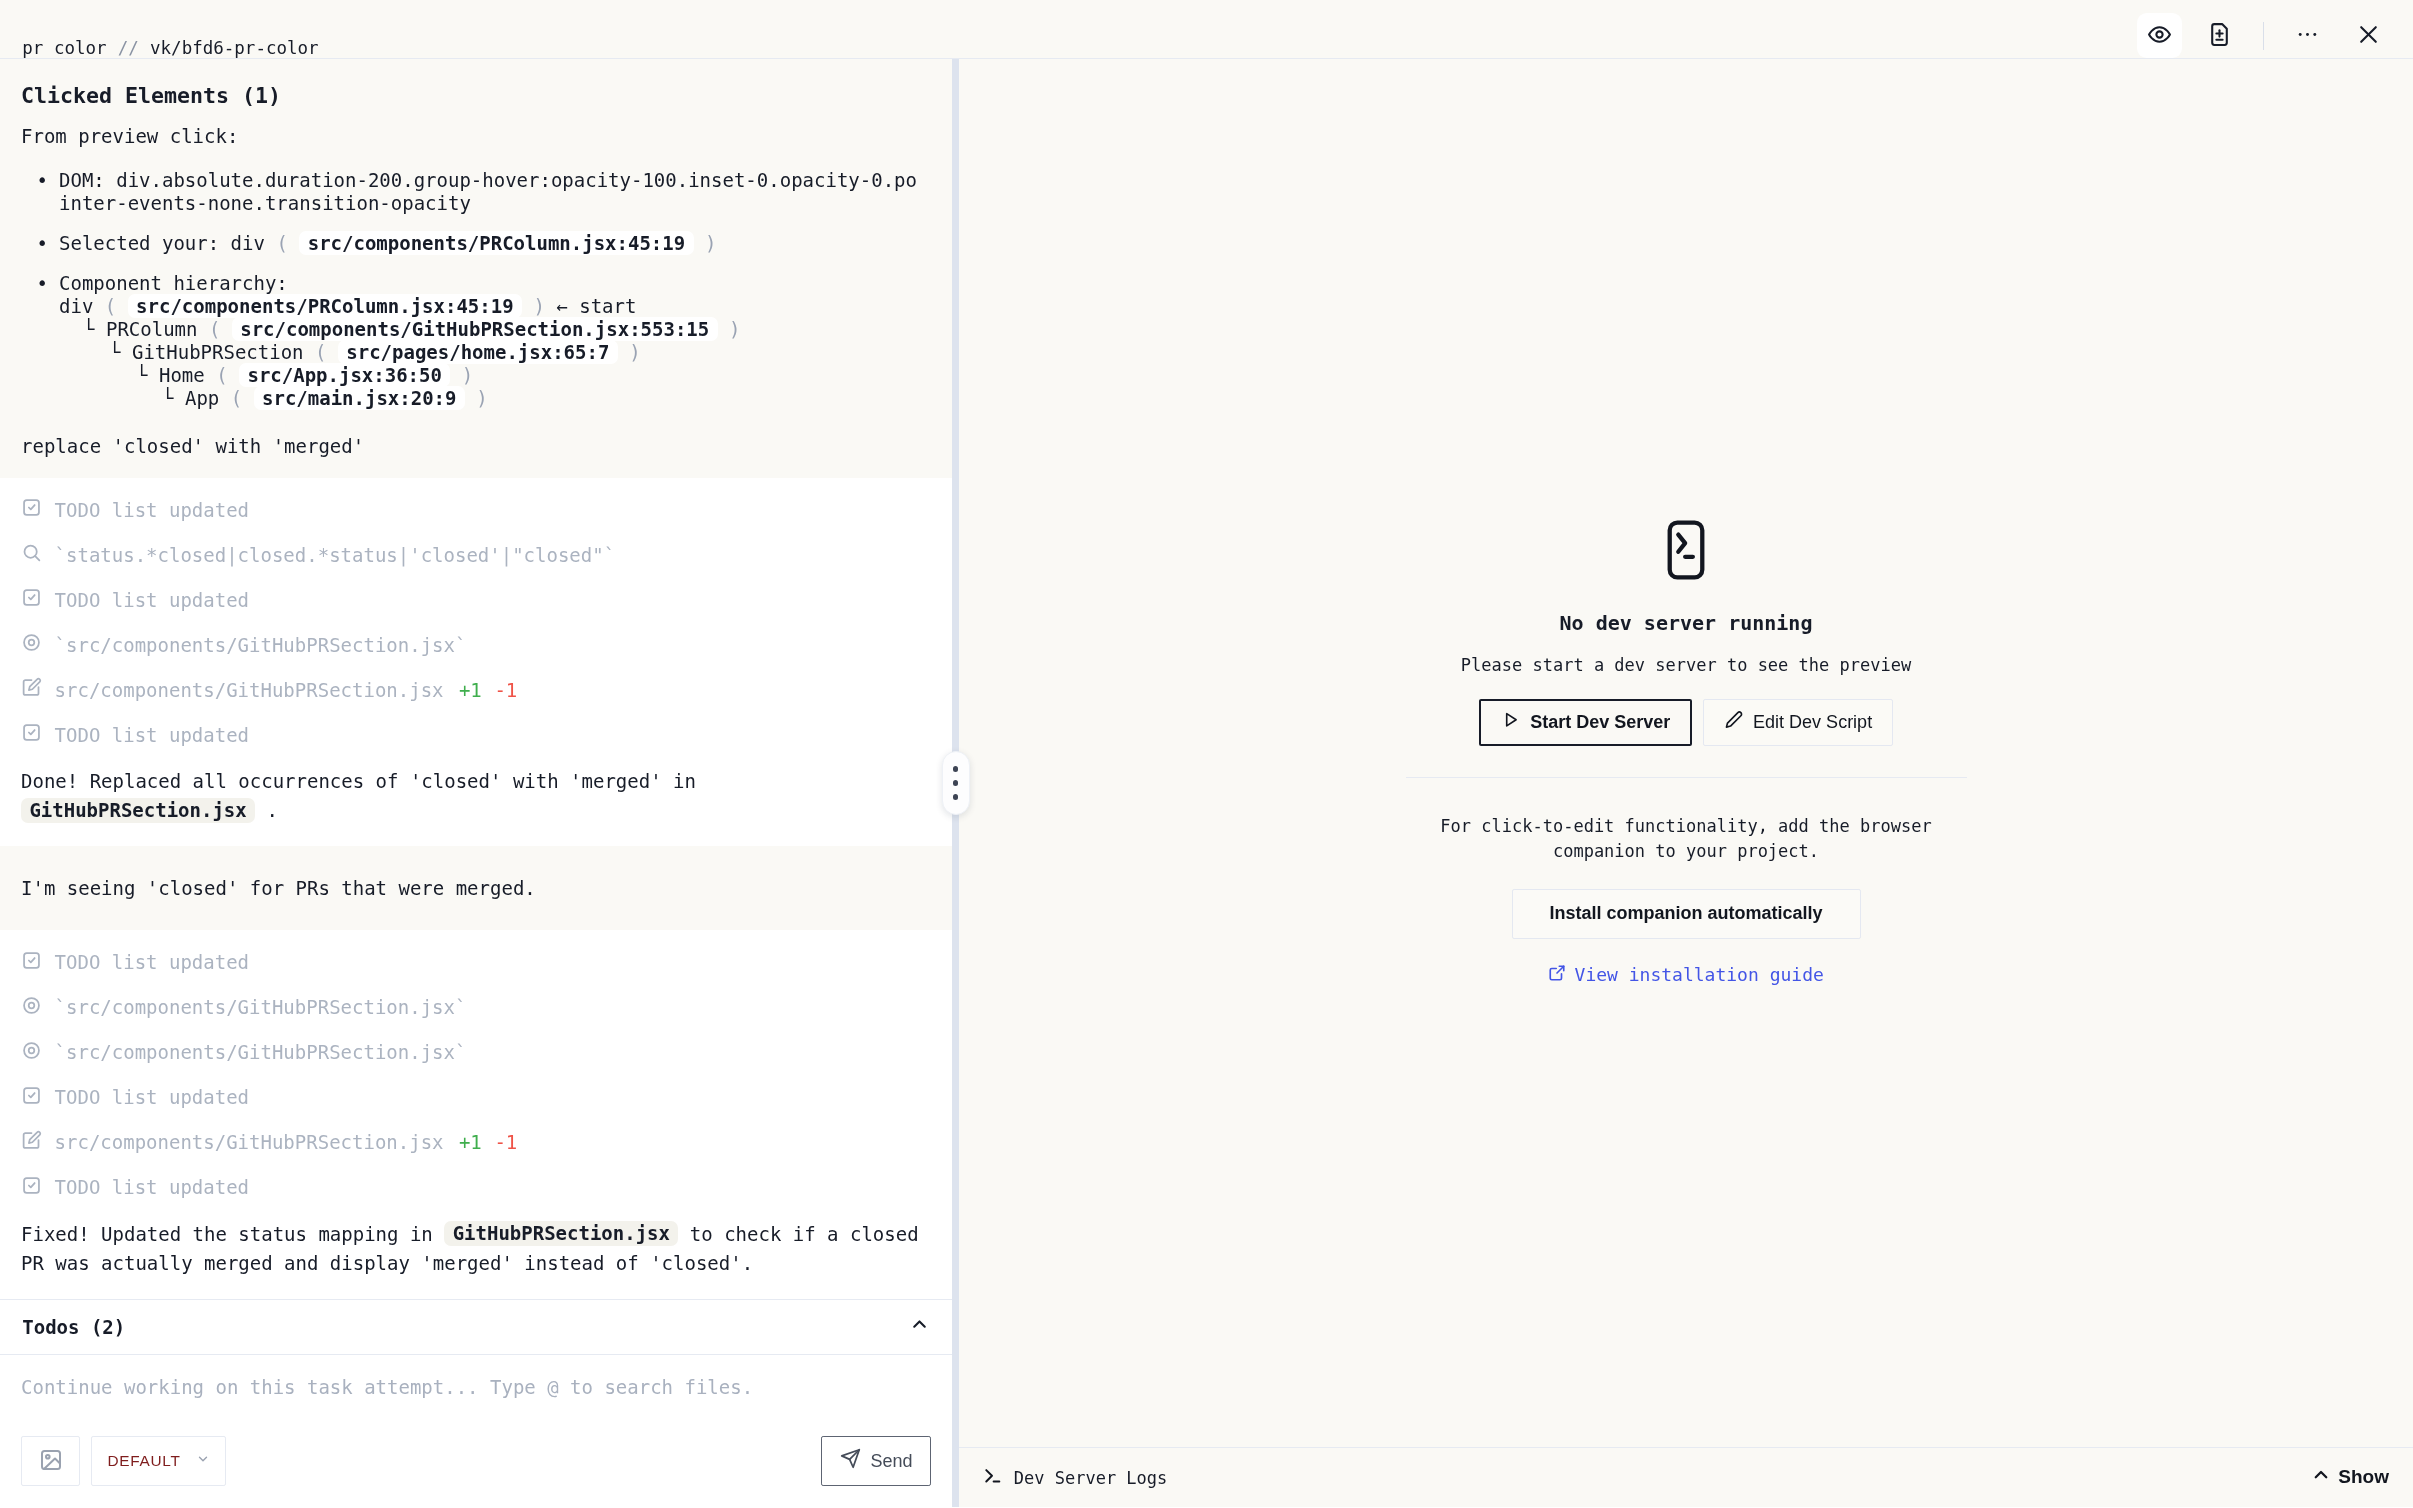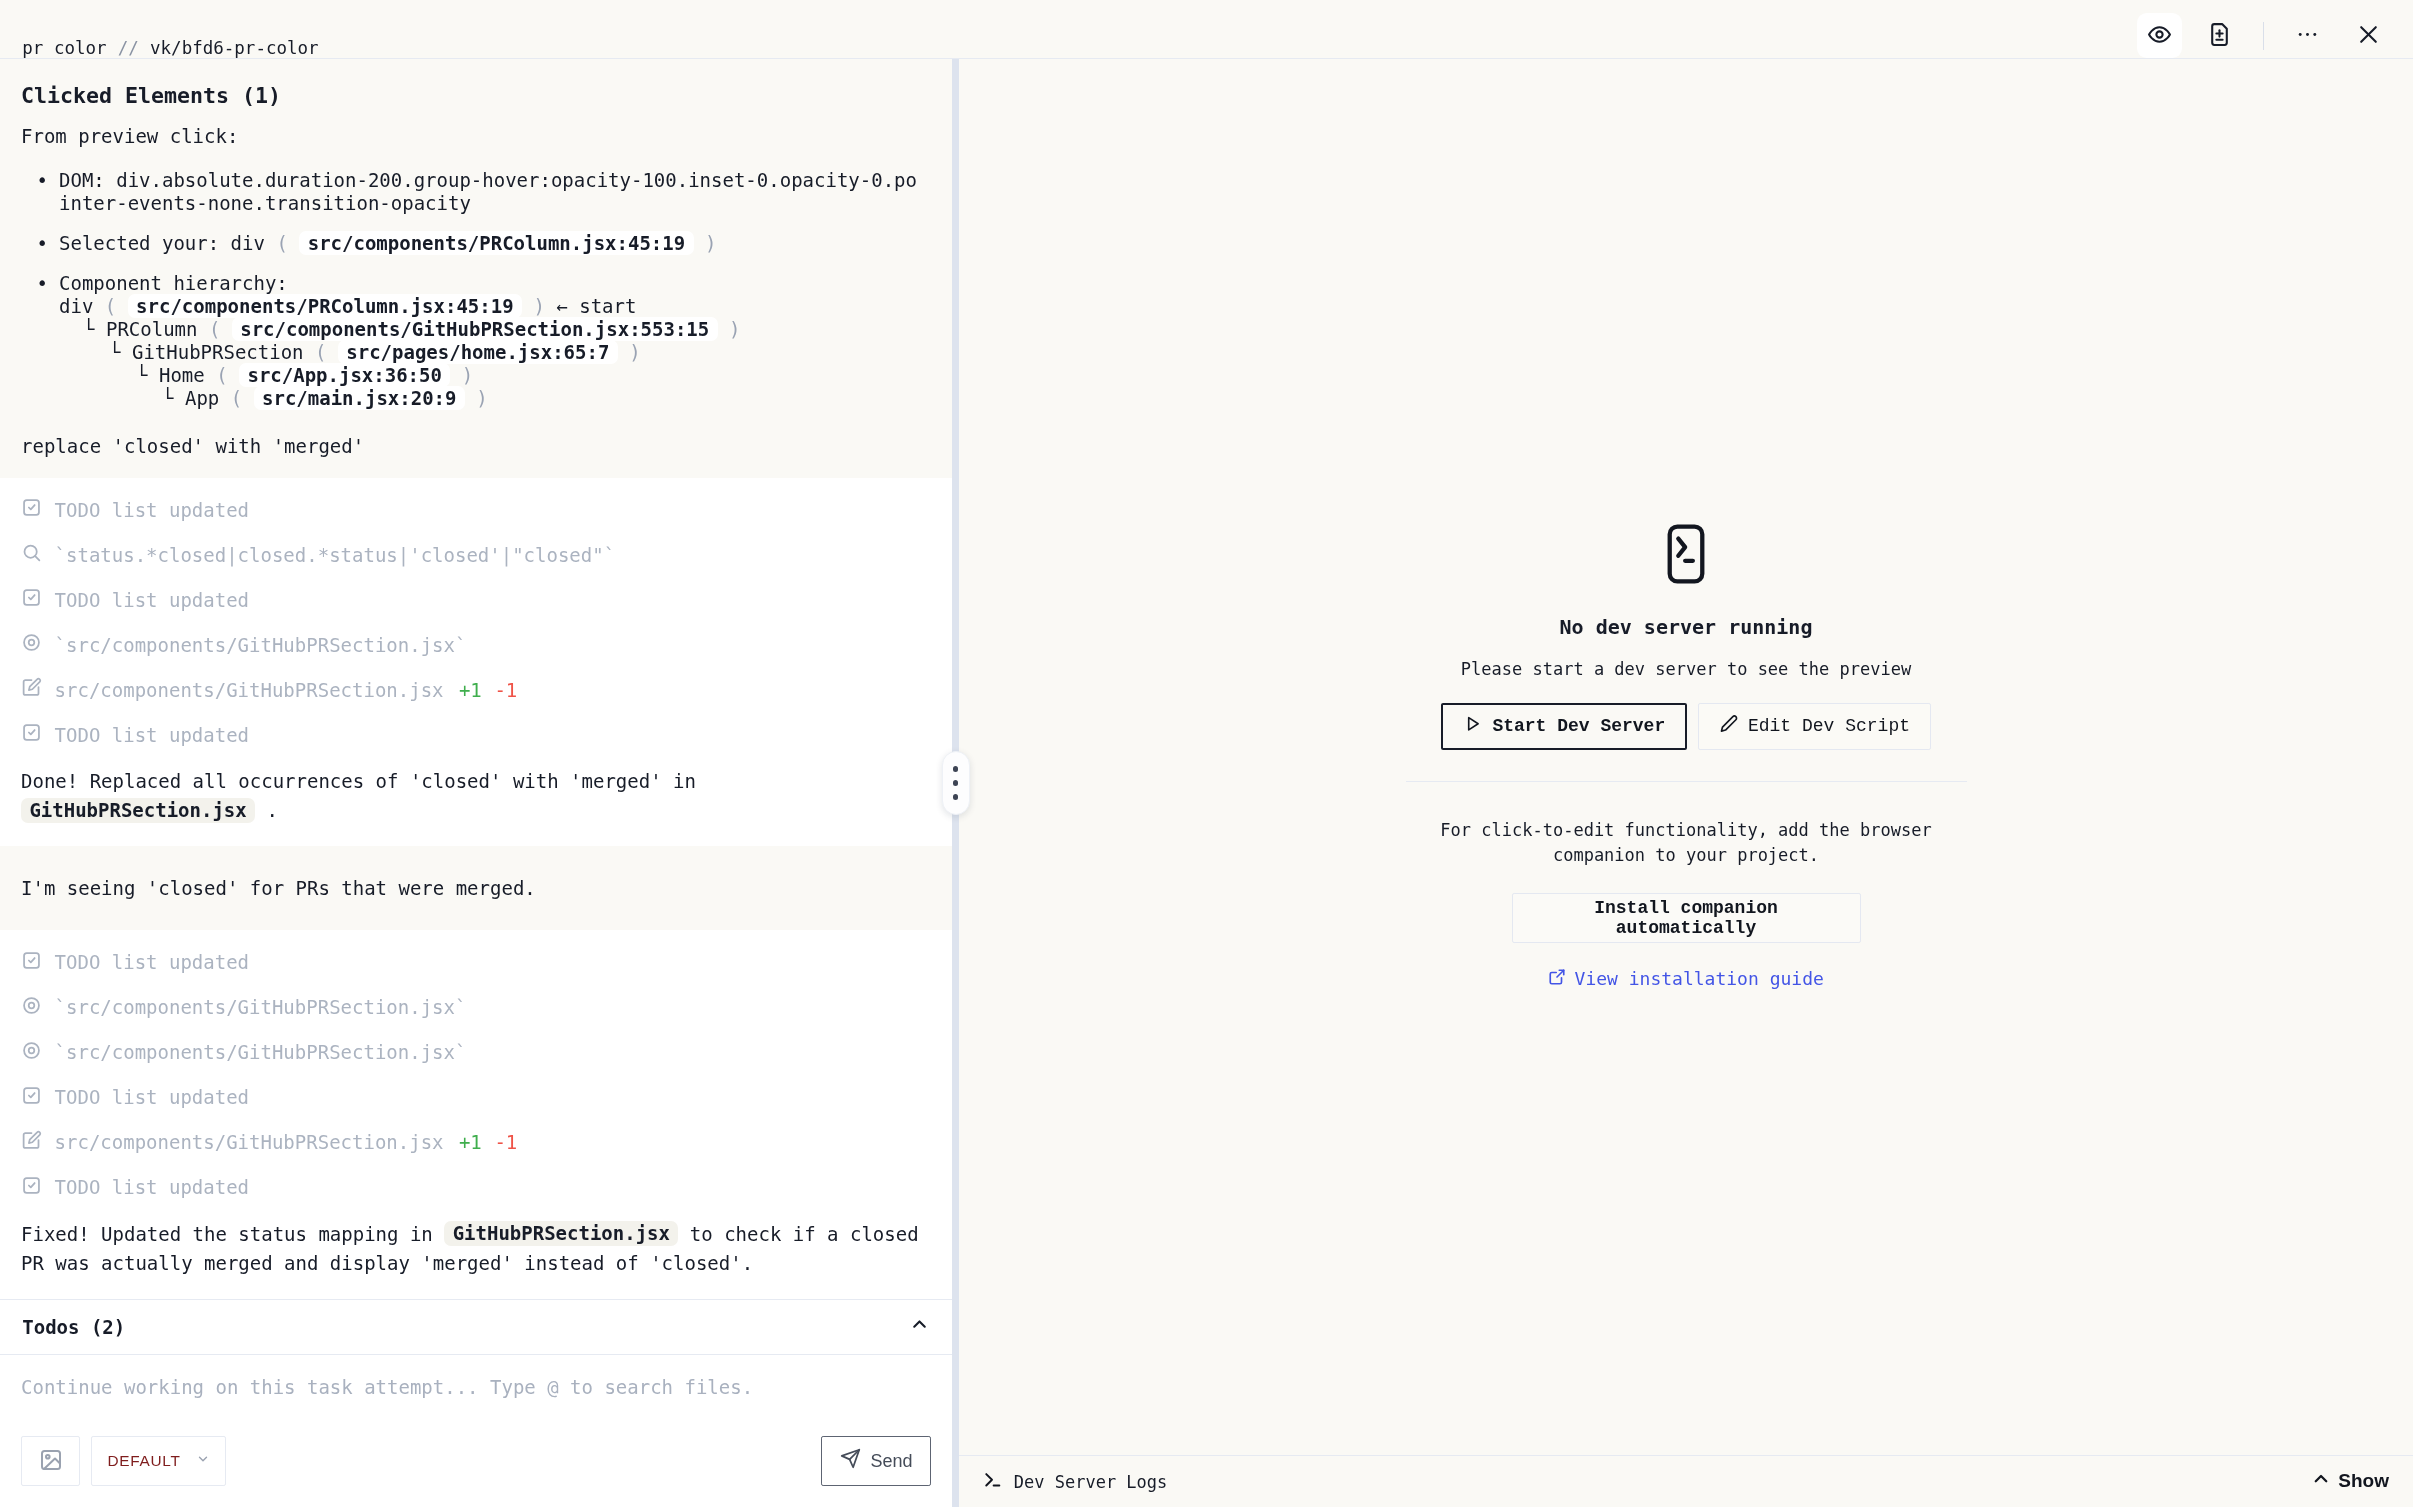--- a/index.html
+++ b/index.html
@@ -75,32 +75,32 @@
 
   
   .preview-pane { flex:1; background:#faf9f5; display:flex; flex-direction:column; }
   .empty-state { flex:1; display:flex; flex-direction:column; align-items:center; justify-content:center; text-align:center; }
   .terminal-big { width:38px; height:60px; stroke:#12161f; fill:none; stroke-width:5; stroke-linecap:round; stroke-linejoin:round; margin-bottom:28px; }
   .es-title { font-size:20px; font-weight:bold; margin-bottom:19.6px; }
   .es-sub { font-size:17px; margin-bottom:24px; }
   .btn-row { display:flex; gap:11.2px; margin-bottom:31px; }
   .btn { height:47px; display:flex; align-items:center; justify-content:center; gap:9.8px;
     font-size:18px; padding:0 19.6px; border-radius:2.1px; cursor:pointer; background:transparent;
-    font-family:Liberation Mono, monospace; color:#12161f; }
+    font-family:Liberation Sans, sans-serif; color:#12161f; }
   .btn svg { width:19.6px; height:19.6px; stroke:#12161f; fill:none; stroke-width:2; stroke-linecap:round; stroke-linejoin:round; }
   .btn-primary { border:2.1px solid #171c28; font-weight:600; }
   .btn-secondary { border:1.4px solid #e4e8f1; background:#fbfaf6; }
   .es-divider { width:561px; height:1.4px; background:#e6eaf2; margin-bottom:36px; }
   .es-note { font-size:17px; line-height:25px; margin-bottom:25px; max-width:538px; }
   .btn-install { width:349px; height:50px; border:1.4px solid #e4e8f1; background:#fbfaf7;
     font-weight:600; margin-bottom:25px; }
   .guide-link { display:flex; align-items:center; gap:8.4px; color:#4355e6; font-size:18px; cursor:pointer; }
   .guide-link svg { width:18px; height:18px; stroke:#4355e6; fill:none; stroke-width:2.2; stroke-linecap:round; stroke-linejoin:round; }
 
-  .logs-bar { height:52px; border-top:1.4px solid #e6eaf2; display:flex; align-items:center;
+  .logs-bar { height:60px; border-top:1.4px solid #e6eaf2; display:flex; align-items:center;
     justify-content:space-between; padding:16px 24px; }
   .logs-left { display:flex; align-items:center; gap:11.2px; font-size:17px; }
   .logs-left svg { width:19.6px; height:19.6px; stroke:#12161f; fill:none; stroke-width:2.4; stroke-linecap:round; stroke-linejoin:round; }
   .logs-toggle { display:flex; align-items:flex-start; gap:8.4px; cursor:pointer;
     font-family:"Liberation Sans", sans-serif; font-weight:700; font-size:19px; color:#12161f; }
   .logs-toggle svg { width:18px; height:18px; stroke:#12161f; fill:none; stroke-width:3; stroke-linecap:round; stroke-linejoin:round; }
 </style>
 </head>
 <body>
 

